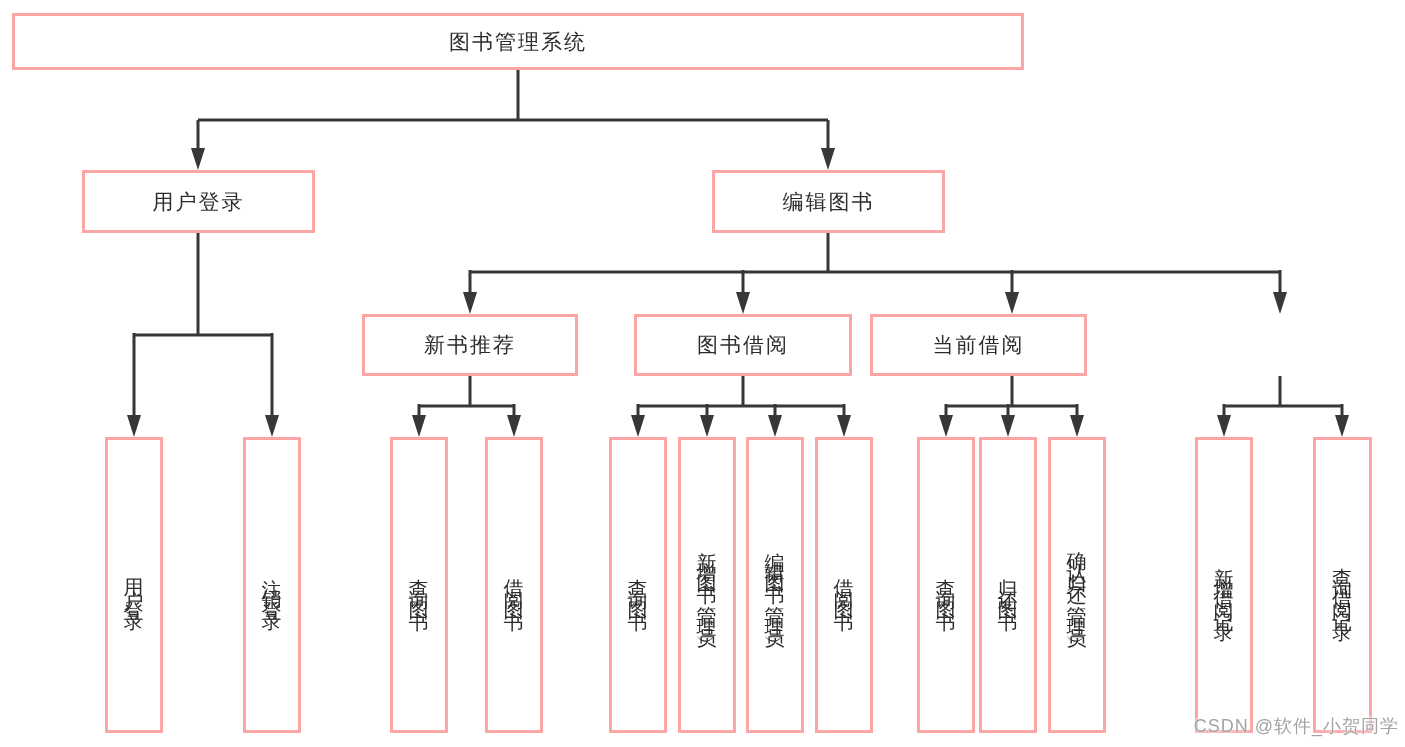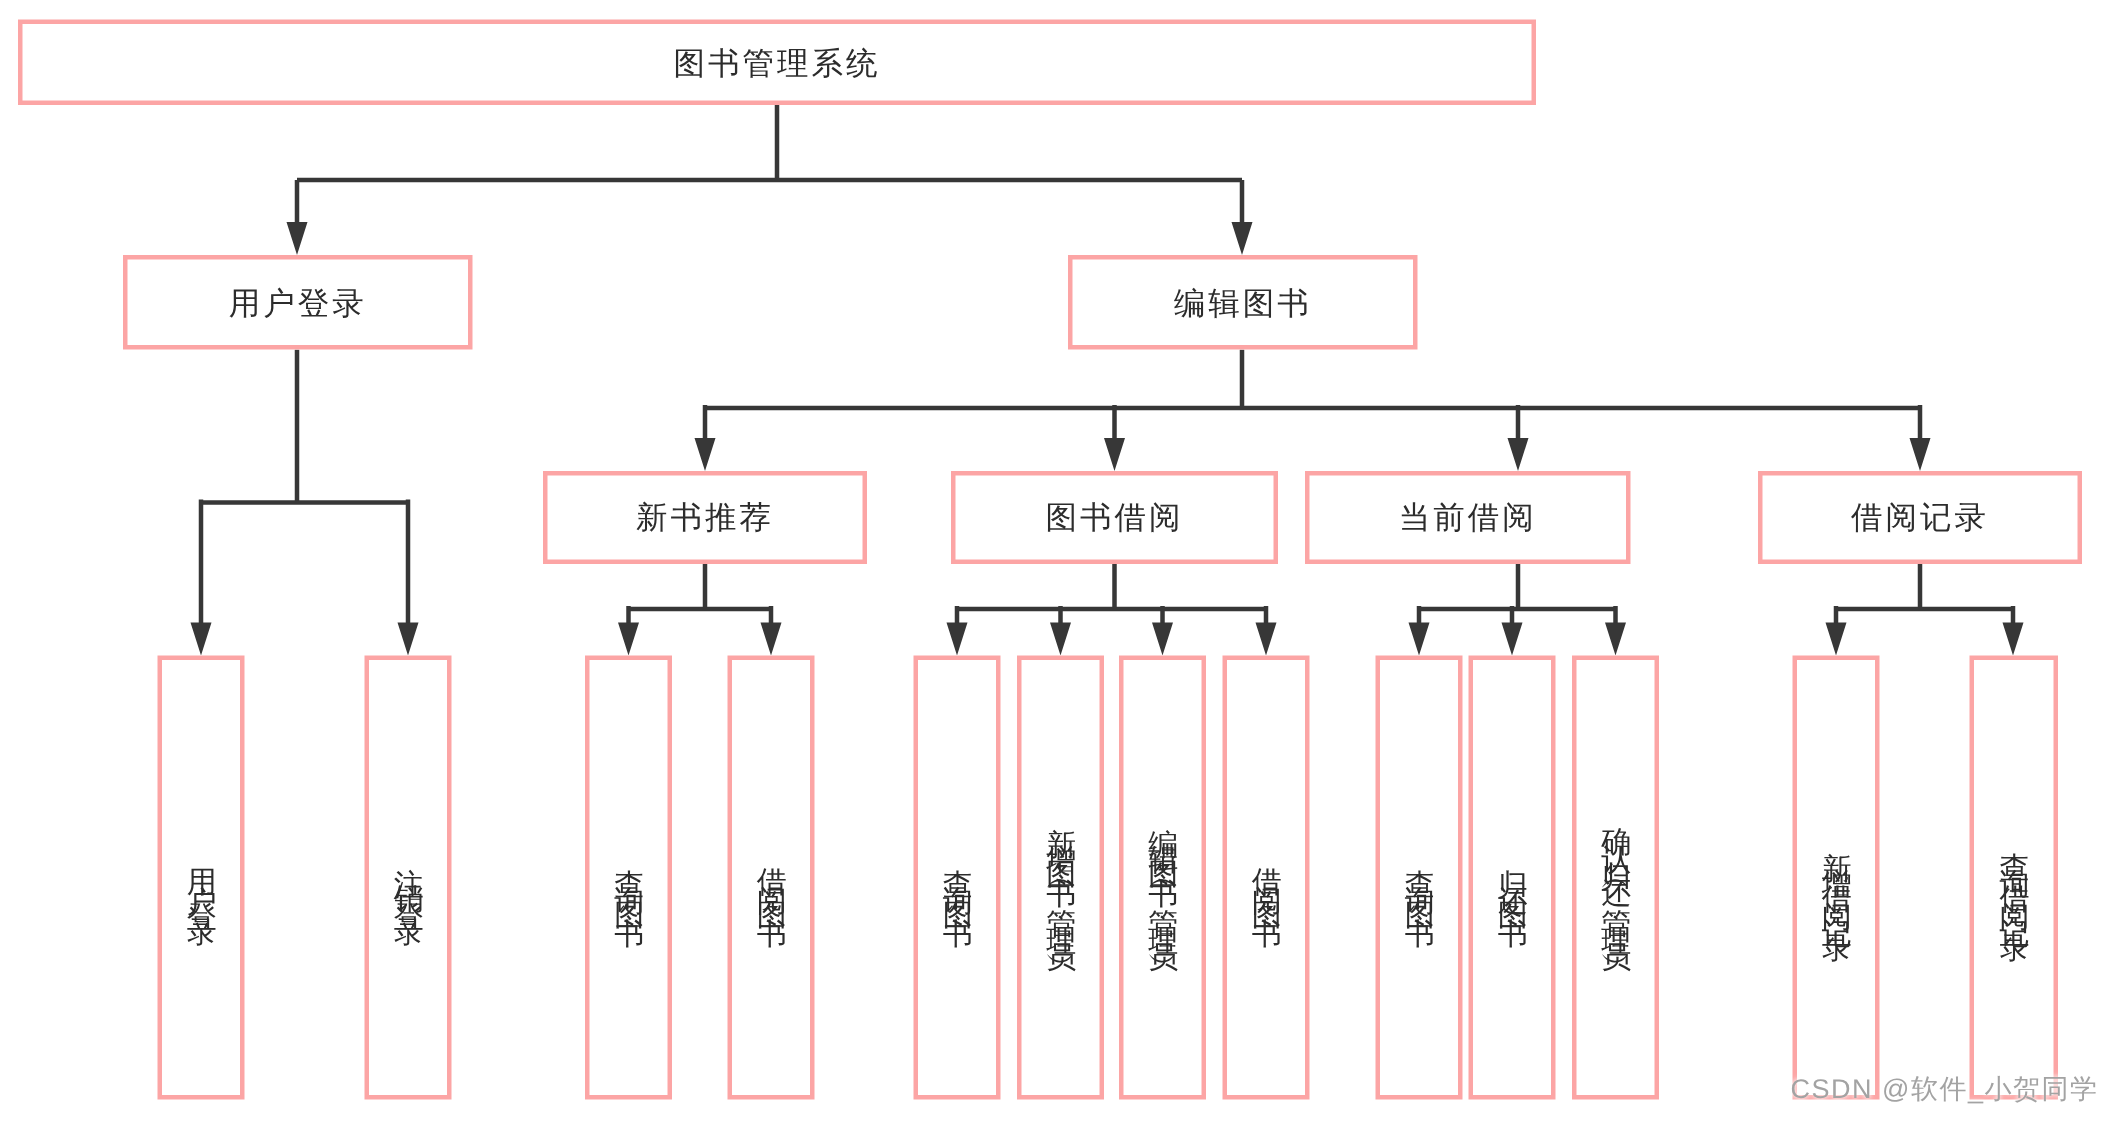--- a/index.html
+++ b/index.html
@@ -101,23 +101,20 @@
 
   <div class="box" style="left:634px; top:314px; width:218px; height:62px">
     <span class="h-label">图书借阅</span>
   </div>
   <div class="box" style="left:362px; top:314px; width:216px; height:62px">
     <span class="h-label">新书推荐</span>
   </div>
   <div class="box" style="left:870px; top:314px; width:217px; height:62px">
     <span class="h-label">当前借阅</span>
   </div>
-  <div class="box" style="left:1172px; top:314px; width:216px; height:62px">
-    <span class="h-label">借阅记录</span>
-  </div>
 
   <div class="box" style="left:105px; top:437px; width:58px; height:296px">
     <span class="v-label">用户登录</span>
   </div>
   <div class="box" style="left:243px; top:437px; width:58px; height:296px">
     <span class="v-label">注销登录</span>
   </div>
 
   <div class="box" style="left:390px; top:437px; width:58px; height:296px">
     <span class="v-label">查询图书</span>

